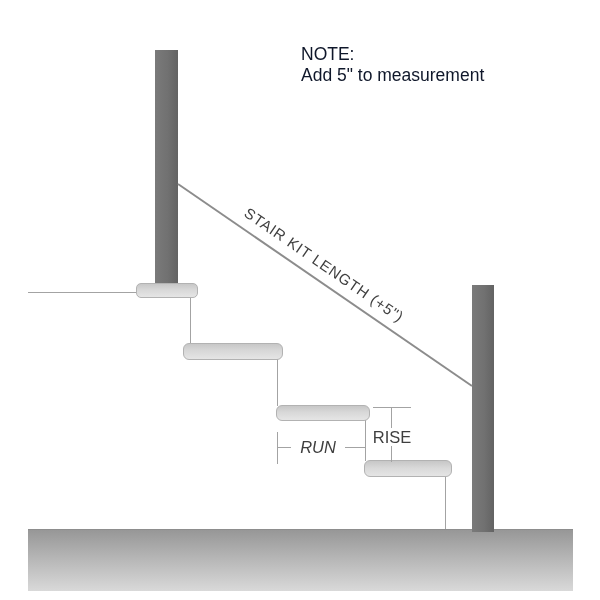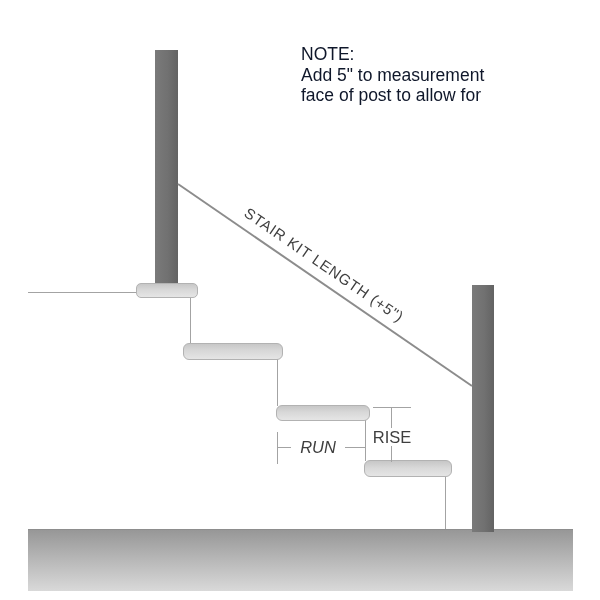--- a/index.html
+++ b/index.html
@@ -91,21 +91,20 @@
 
   <svg class="rail-svg" viewBox="0 0 600 600" xmlns="http://www.w3.org/2000/svg">
     <line x1="178" y1="184" x2="472" y2="386"></line>
   </svg>
 
   <div class="rail-label">STAIR KIT LENGTH (+5")</div>
 
   <div class="note">
     <div class="note-title">NOTE:</div>
     <div class="note-line">Add 5" to measurement</div>
-    <div class="note-line">face of post to allow for</div>
   </div>
 
   <div class="hline run-line abs"></div>
   <div class="vline run-tick abs"></div>
   <div class="dim-label run-label">RUN</div>
 
   <div class="hline rise-tick abs"></div>
   <div class="vline rise-vline abs"></div>
   <div class="dim-label rise-label">RISE</div>
 

